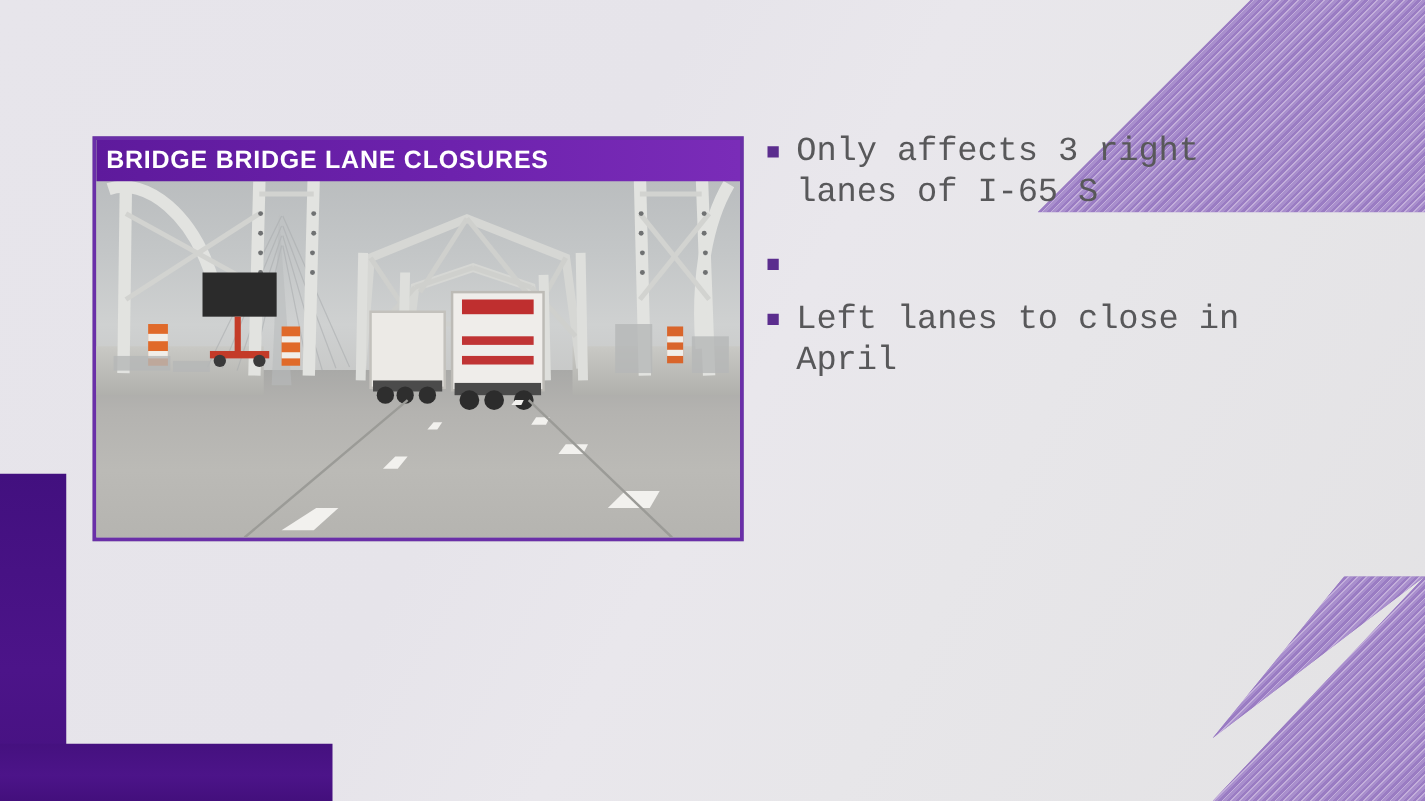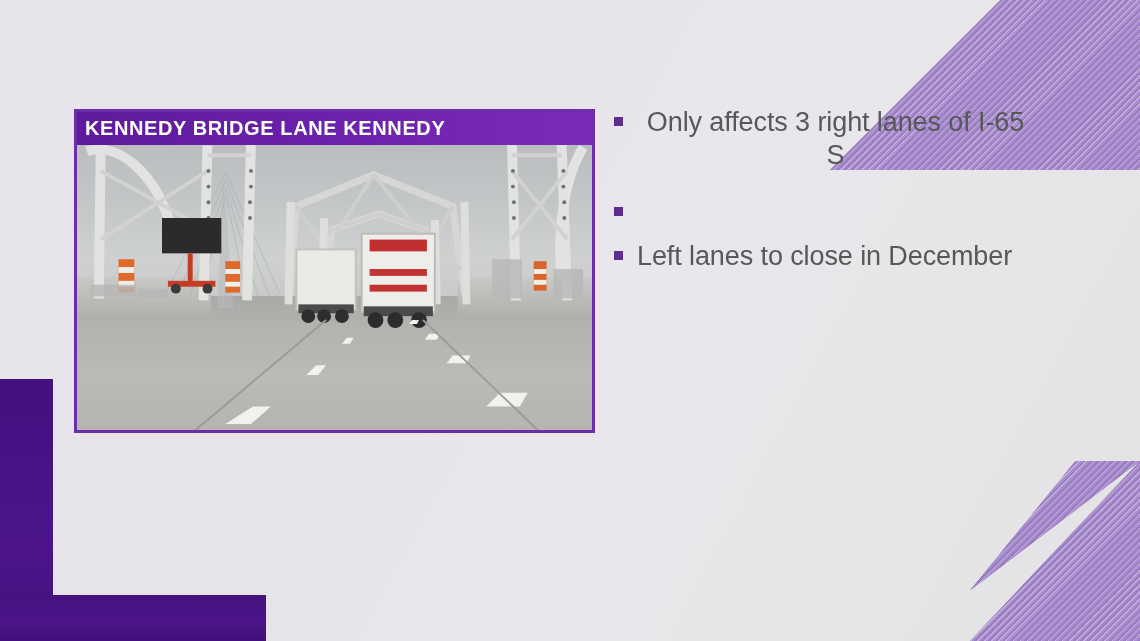--- a/index.html
+++ b/index.html
@@ -154,23 +154,22 @@
     height: 9px;
     background: #5b2d8e;
     margin-top: 11px;
     margin-right: 14px;
     flex: 0 0 auto;
   }
   .bullet-text {
     font-size: 27px;
     line-height: 1.22;
     color: #58585a;
-    font-family: Liberation Sans, sans-serif;
+    font-family: Liberation Mono, monospace;
     letter-spacing: -0.1px;
-    text-align: center;
   }
 </style>
 </head>
 <body>
 
 <div class="screen">
 
   <div class="stripes stripes-tr"></div>
   <div class="stripes stripes-br"></div>
   <div class="bracket-v"></div>
@@ -326,31 +325,31 @@
           <polygon points="336,216 344,216 346,212 339,212"></polygon>
         </g>
         <g stroke="#9b9b97" stroke-width="2" fill="none">
           <line x1="120" y1="324" x2="252" y2="212"></line>
           <line x1="466" y1="324" x2="350" y2="212"></line>
         </g>
       </svg>
     </div>
 
     <div class="photo-banner">
-      <span class="photo-banner-text">KENNEDY BRIDGE LANE KENNEDY</span>
+      <span class="photo-banner-text">BRIDGE BRIDGE LANE CLOSURES</span>
     </div>
   </div>
 
   <div class="bullets">
     <div class="bullet-row">
       <span class="bullet-marker"></span>
       <span class="bullet-text">Only affects 3 right lanes of I-65 S</span>
     </div>
     <div class="bullet-row">
       <span class="bullet-marker"></span>
     </div>
     <div class="bullet-row">
       <span class="bullet-marker"></span>
-      <span class="bullet-text">Left lanes to close in December</span>
+      <span class="bullet-text">Left lanes to close in April</span>
     </div>
   </div>
 
 </div>
 
 </body></html>

